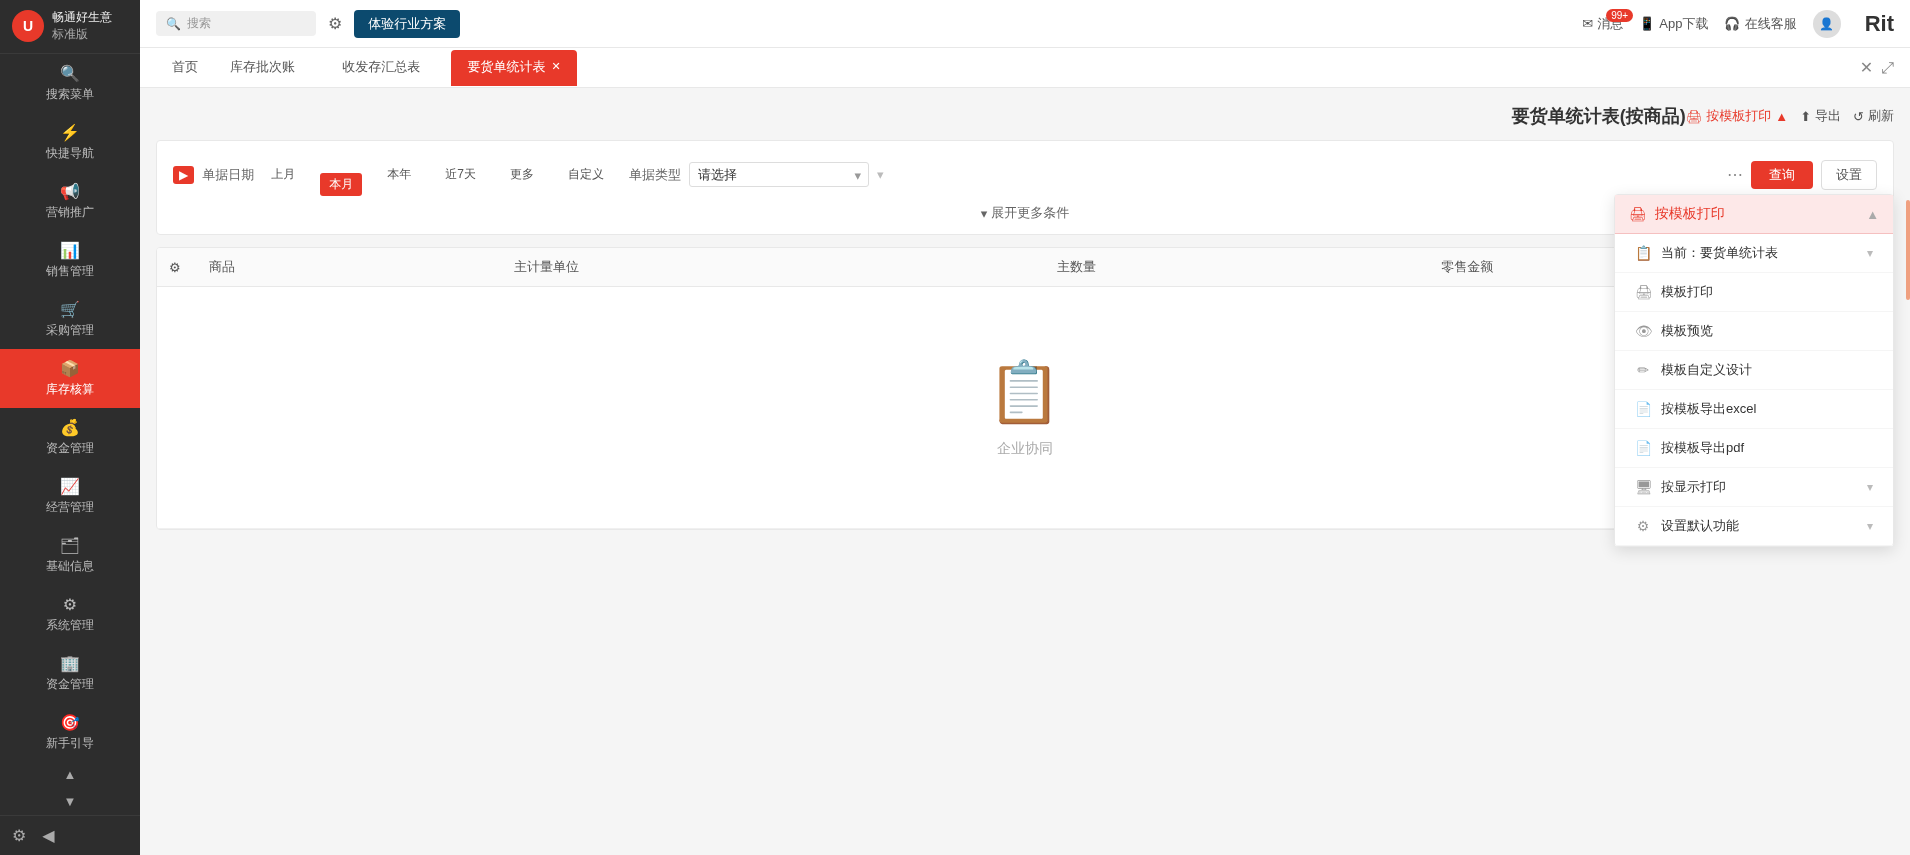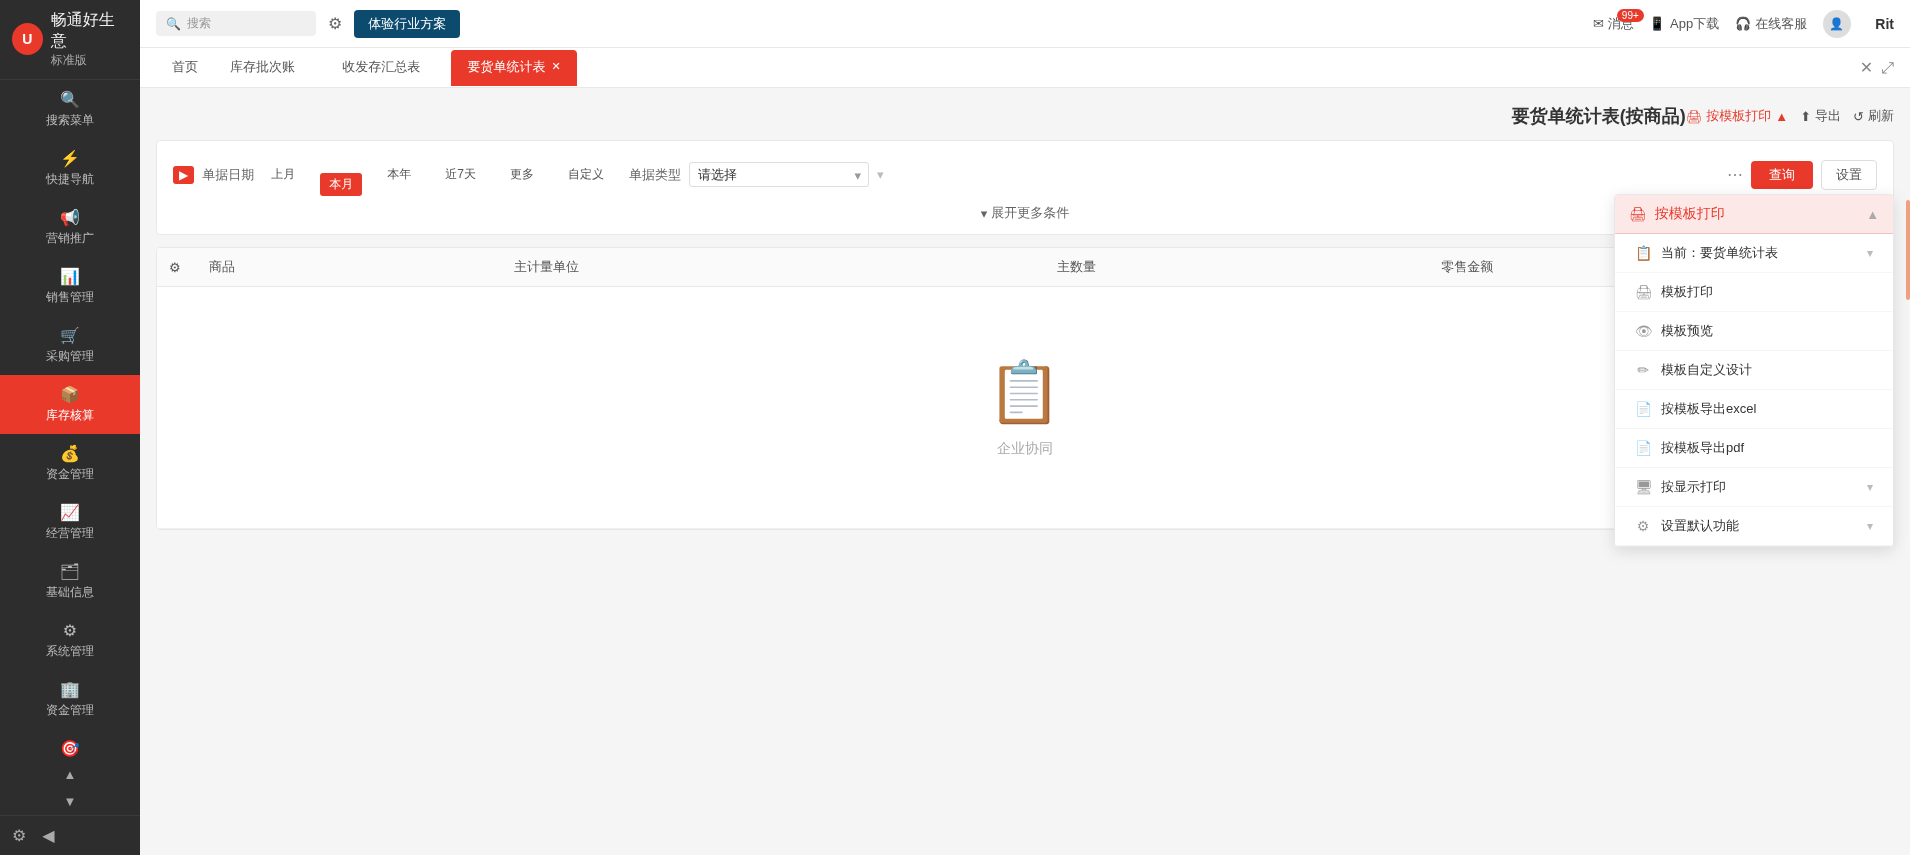--- a/index.html
+++ b/index.html
@@ -22,21 +22,21 @@
       border-bottom: 1px solid #3a3a3a;
       gap: 8px;
     }
     .logo-icon {
       width: 32px; height: 32px;
       background: #e8392a;
       border-radius: 50%;
       display: flex; align-items: center; justify-content: center;
       color: white; font-size: 14px; font-weight: bold;
     }
-    .logo-text { font-size: 16px; color: #eee; line-height: 1.3; }
+    .logo-text { font-size: 12px; color: #eee; line-height: 1.3; }
     .logo-sub { font-size: 12px; color: #aaa; }
 
     .sidebar-nav { flex: 1; overflow-y: auto; }
     .sidebar-item {
       display: flex; flex-direction: column; align-items: center;
       padding: 10px 0;
       cursor: pointer;
       color: #bbb;
       font-size: 12px;
       gap: 3px;
@@ -307,21 +307,21 @@
     .v-scrollbar {
       position: fixed; right: 0; top: 200px;
       width: 4px; height: 100px;
       background: #f0a080;
       border-radius: 2px;
       z-index: 200;
     }
 
     
     .top-right-rit {
-      font-size: 14px; font-weight: bold; color: #333;
+      font-size: 22px; font-weight: bold; color: #333;
       margin-left: 8px;
     }
   </style>
 </head>
 <body>
 
 <nav class="sidebar">
   <div class="sidebar-logo">
     <div class="logo-icon">U</div>
     <div>

